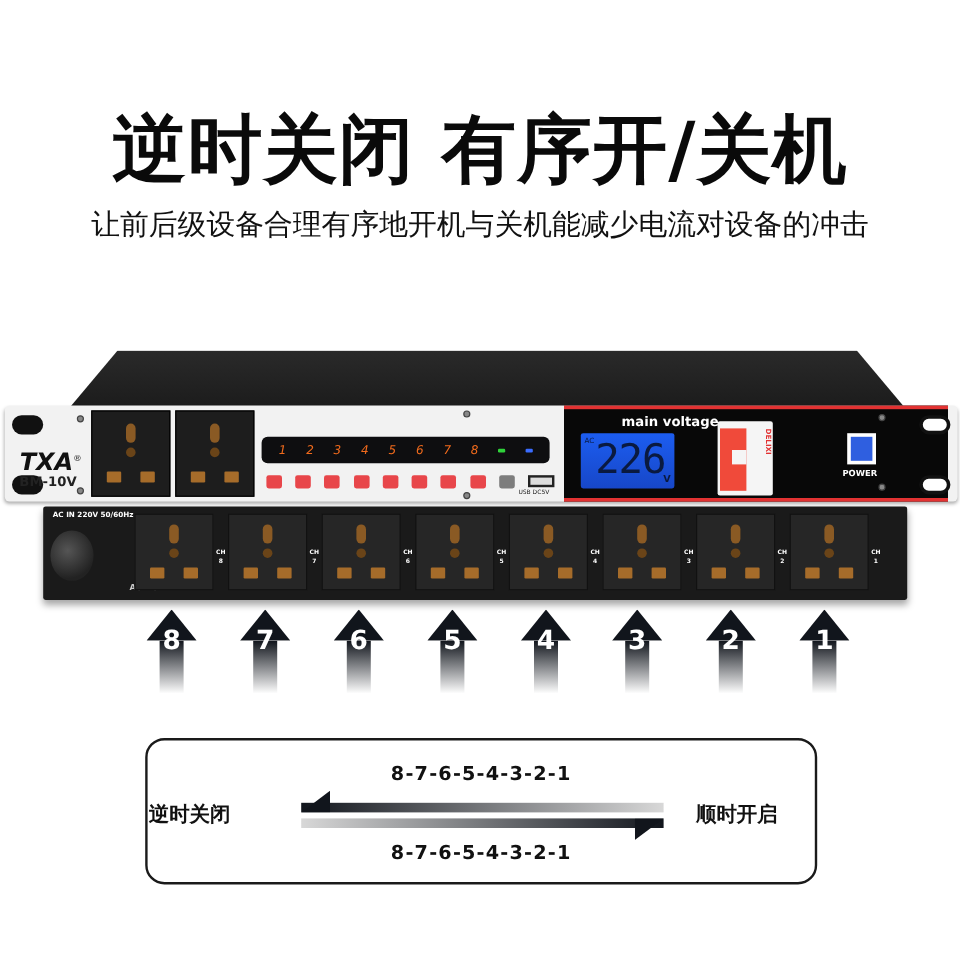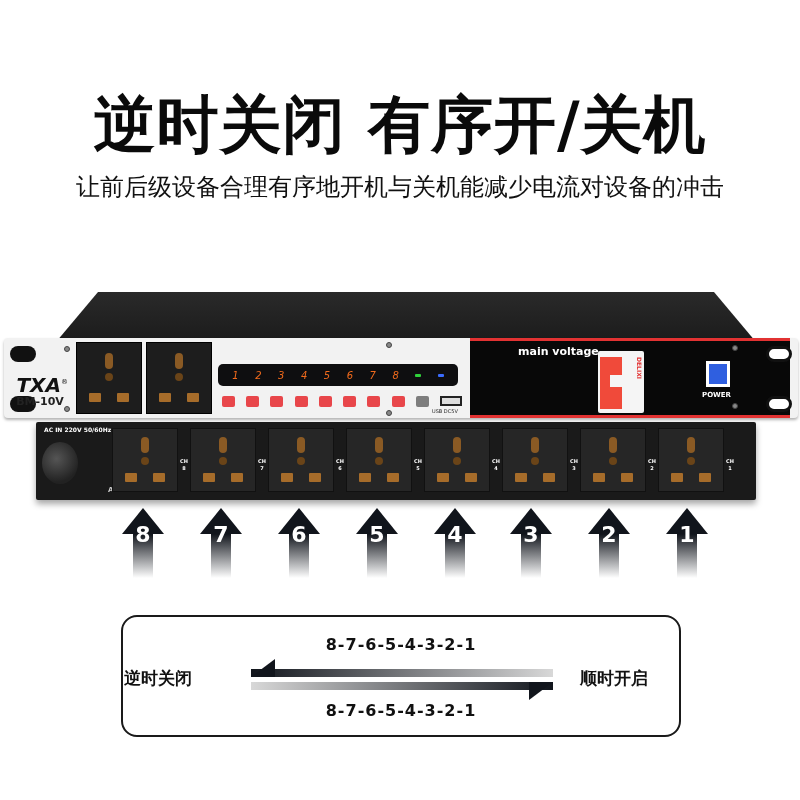--- a/index.html
+++ b/index.html
@@ -226,20 +226,25 @@
       <span class="grey-btn"></span>
       <span class="usb-port"></span>
     </div>
     <div class="usb-label">USB DC5V</div>
   </div>
   <div class="screw" style="left:386px;top:62px"></div>
   <div class="screw" style="left:386px;top:130px"></div>
 
   <div class="panel-dark">
     <div class="mv-label">main voltage</div>
+    <div class="lcd">
+      <span class="lcd-ac">AC</span>
+      <span class="lcd-val">226</span>
+      <span class="lcd-unit">V</span>
+    </div>
     <div class="breaker">
       <div class="breaker-handle"></div>
       <div class="breaker-notch"></div>
       <div class="breaker-brand">DELIXI</div>
     </div>
     <div class="power-btn">
       <div class="power-btn-inner"></div>
     </div>
     <div class="power-label">POWER</div>
     <div class="screw" style="left:262px;top:4px"></div>

